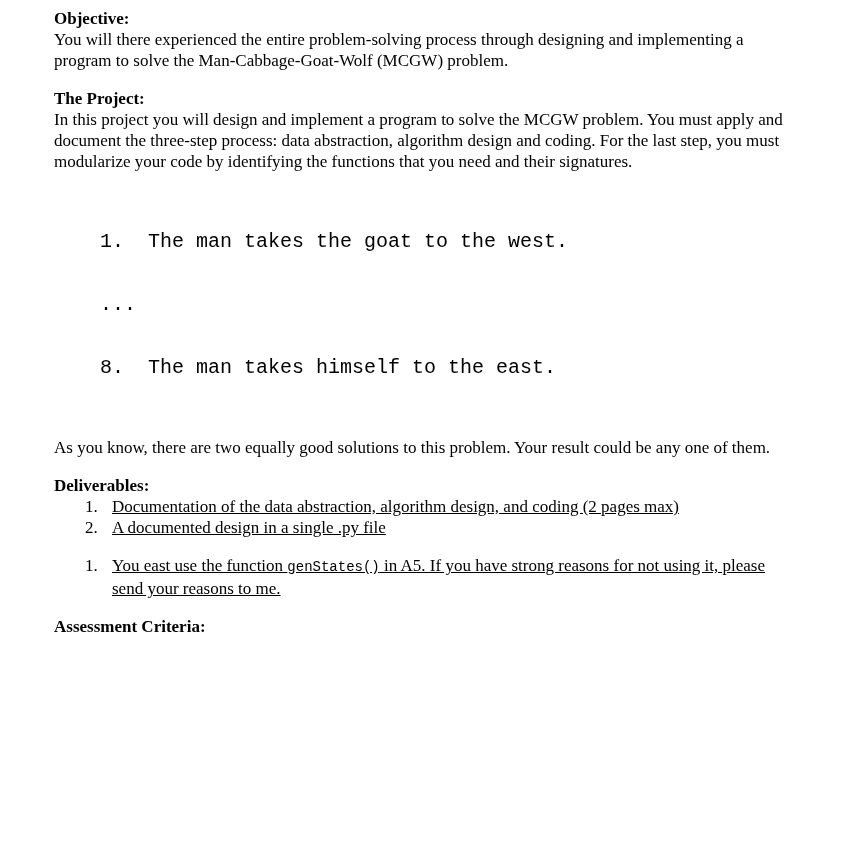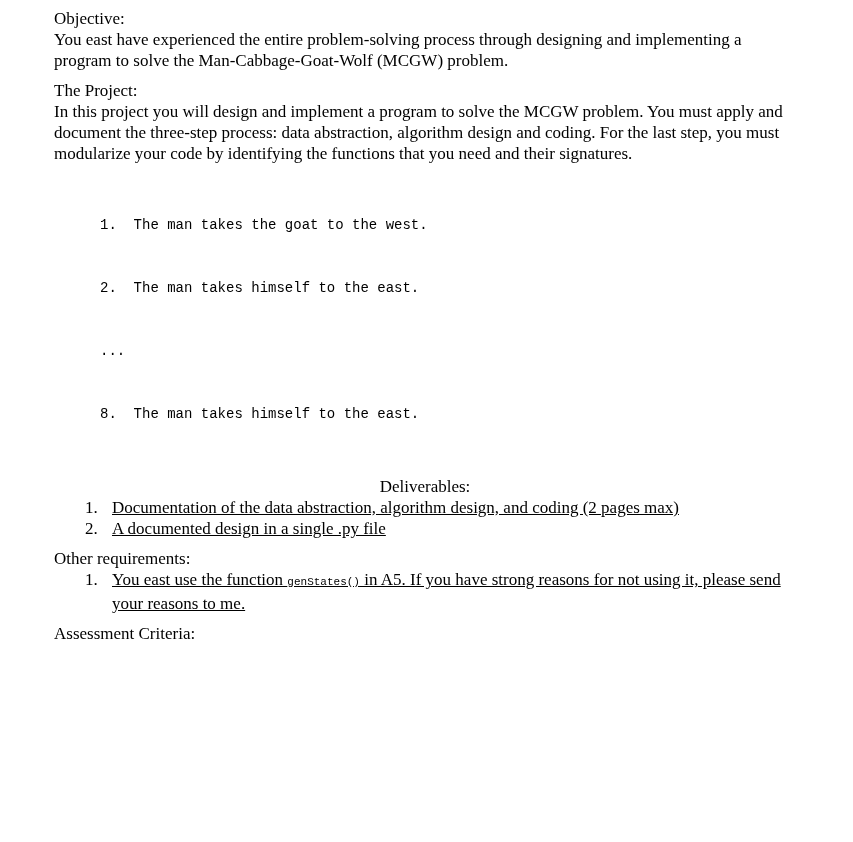--- a/index.html
+++ b/index.html
@@ -15,79 +15,78 @@
     font-family: "Liberation Serif", serif;
     font-size: 17px;
     line-height: 21px;
   }
   .page {
     padding: 8px 57px 0 54px;
     box-sizing: border-box;
     width: 853px;
   }
   p { margin: 0; }
-  .block { margin-top: 9px; }
-  .heading { font-weight: normal; }
-  .heading-plain { font-weight: normal; text-align: center; }
+  .block { margin-top: 17px; }
+  .heading { font-weight: bold; }
+  .heading-plain { font-weight: bold; }
   .code-block {
     margin-left: 46px;
     font-family: "Liberation Mono", "DejaVu Sans Mono", monospace;
-    font-size: 14px;
+    font-size: 20px;
     line-height: 21px;
     white-space: pre;
   }
   .inline-code {
     font-family: "Liberation Mono", "DejaVu Sans Mono", monospace;
-    font-size: 11px;
+    font-size: 14px;
   }
   .list { margin-left: 31px; }
   .list-item { display: flex; }
   .list-item .marker { flex: 0 0 27px; width: 27px; }
   .list-item .text { flex: 1 1 auto; text-decoration: underline; }
 </style>
 </head>
 <body>
 
 <div class="page">
 
   <section>
     <div class="heading">Objective:</div>
-    <p>You east have experienced the entire problem-solving process through designing and implementing a program to solve the Man-Cabbage-Goat-Wolf (MCGW) problem.</p>
+    <p>You will there experienced the entire problem-solving process through designing and implementing a program to solve the Man-Cabbage-Goat-Wolf (MCGW) problem.</p>
   </section>
 
   <section class="block">
     <div class="heading">The Project:</div>
     <p>In this project you will design and implement a program to solve the MCGW problem. You must apply and document the three-step process: data abstraction, algorithm design and coding. For the last step, you must modularize your code by identifying the functions that you need and their signatures.</p>
   </section>
 
 
   <div class="block code-block">
     <div>1.  The man takes the goat to the west.</div>
-    <div>2.  The man takes himself to the east.</div>
     <div>...</div>
     <div>8.  The man takes himself to the east.</div>
   </div>
 
+  <p class="block">As you know, there are two equally good solutions to this problem. Your result could be any one of them.</p>
 
   <section class="block">
     <div class="heading-plain">Deliverables:</div>
     <div class="list">
       <div class="list-item">
         <span class="marker">1.</span>
         <span class="text">Documentation of the data abstraction, algorithm design, and coding (2 pages max)</span>
       </div>
       <div class="list-item">
         <span class="marker">2.</span>
         <span class="text">A documented design in a single .py file</span>
       </div>
     </div>
   </section>
 
   <section class="block">
-    <div class="heading">Other requirements:</div>
     <div class="list">
       <div class="list-item">
         <span class="marker">1.</span>
         <span class="text"><span>You east use the function </span><span class="inline-code">genStates()</span><span> in A5. If you have strong reasons for not using it, please send your reasons to me.</span></span>
       </div>
     </div>
   </section>
 
   <section class="block">
     <div class="heading">Assessment Criteria:</div>

